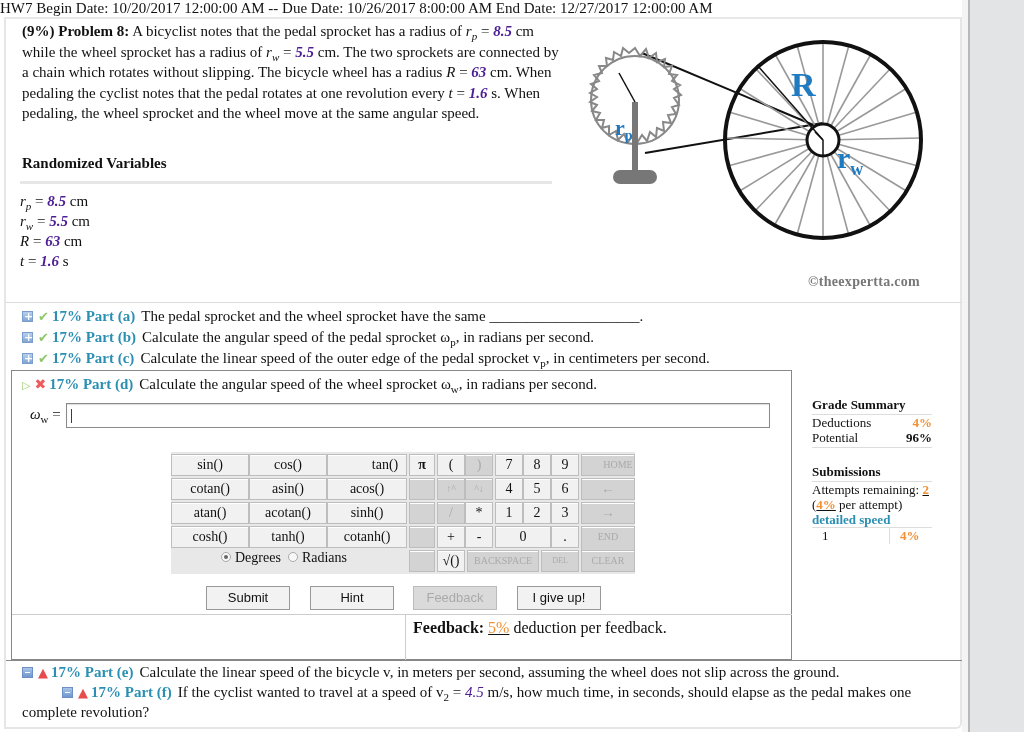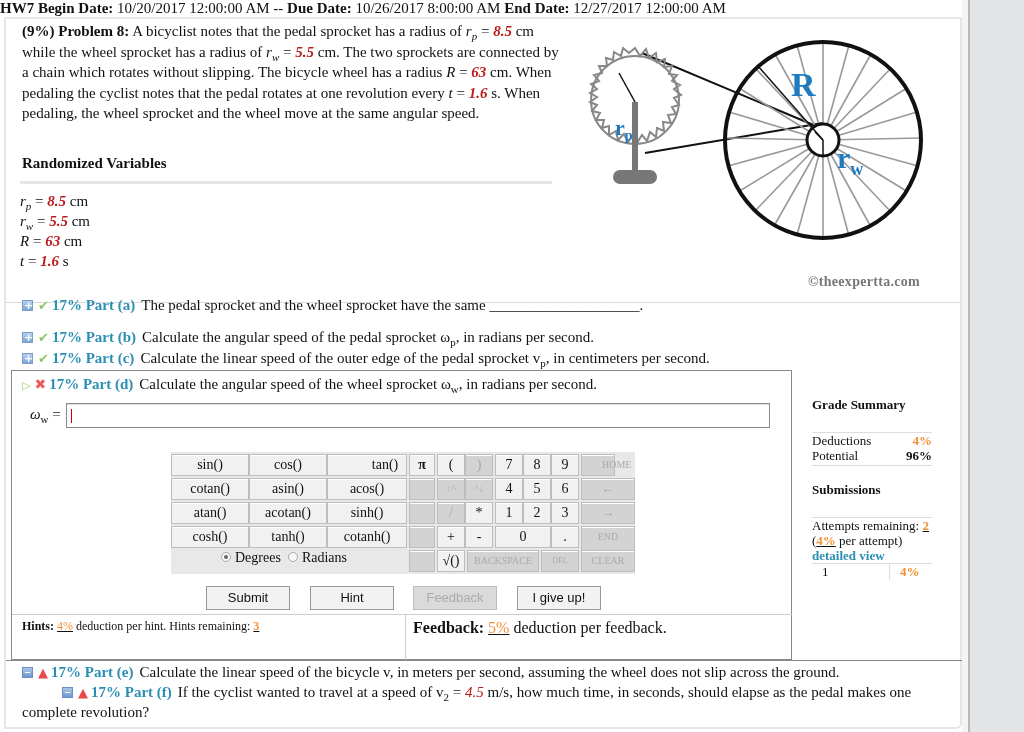--- a/index.html
+++ b/index.html
@@ -16,31 +16,31 @@
     background: #e3e4e6; border-left: 2px solid #b9b9b9;
   }
   .strip {
     position: absolute; left: 962px; top: 0; width: 6px; height: 732px;
     background: #f4f4f4;
   }
   .header {
     position: absolute; left: 0; top: 0; height: 18px; width: 960px;
     font-size: 15px; line-height: 17px; white-space: nowrap;
   }
-  .header b { font-weight: bold; }
+  .header b { font-weight: normal; }
   .frame {
     position: absolute; left: 4px; top: 17px; width: 958px; height: 712px;
     border: 2px solid #e6e6e6; border-top: 2px solid #e8e8e8;
     border-radius: 0 0 6px 0;
   }
   .problem {
     position: absolute; left: 22px; top: 21px; width: 540px;
     font-size: 15px; line-height: 20.5px;
   }
-  .red { color: #b91c1c; font-style: italic; font-weight: bold; }
+  .red { color: #4c1d95; font-style: italic; font-weight: bold; }
   .var { font-style: italic; }
   sub { font-size: 11px; line-height: 0; }
   .rv-title {
     position: absolute; left: 22px; top: 155px;
     font-size: 15px; font-weight: bold;
   }
   .rv-rule {
     position: absolute; left: 20px; top: 181px; width: 532px; height: 3px; background: #e6e6e6;
   }
   .rv-list {
@@ -72,21 +72,21 @@
   }
   .answer-label { position: absolute; left: 30px; top: 406px; font-size: 15px; }
   .answer-input {
     position: absolute; left: 66px; top: 403px; width: 704px; height: 25px;
     border: 1px solid #8a8a8a; background: #fff; box-shadow: inset 0 1px 1px #ddd;
   }
   .caret { position: absolute; left: 4px; top: 5px; width: 1px; height: 14px; background: #c00; }
   .grade {
     position: absolute; left: 812px; top: 397px; width: 120px; font-size: 13px;
   }
-  .grade .ttl { font-weight: bold; font-size: 13px; border-bottom: 1px solid #ddd; padding-bottom: 19px; }
+  .grade .ttl { font-weight: bold; font-size: 13px; border-bottom: 1px solid #ddd; padding-bottom: 1px; }
   .grade .row { display: flex; justify-content: space-between; line-height: 15px; }
   .grade .rule { border-top: 1px solid #ddd; }
   .orange { color: #f39033; font-weight: bold; }
   .u { text-decoration: underline; text-decoration-color: #111; }
   .detailed { color: #2b8fb3; font-weight: bold; }
   .calc {
     position: absolute; left: 171px; top: 452px; width: 464px; height: 122px;
     background: #e8e8e8;
   }
   .cbtn {
@@ -209,21 +209,21 @@
     <line x1="238" y1="100" x2="230" y2="92" stroke="#111" stroke-width="1.5"></line>
   </svg>
   <span style="position:absolute;left:206px;top:26px;font-size:34px;font-weight:bold;color:#1f7bc1;">R</span>
   <span style="position:absolute;left:30px;top:75px;font-size:22px;font-weight:bold;color:#1f7bc1;"><span>r</span><sub style="font-size:14px">p</sub></span>
   <span style="position:absolute;left:252px;top:101px;font-size:30px;font-weight:bold;color:#1f7bc1;"><span>r</span><sub style="font-size:18px">w</sub></span>
 </div>
 <div class="copyright">©theexpertta.com</div>
 
 <div class="sep1"></div>
 
-<div class="part-row" style="top:296px;">
+<div class="part-row" style="top:307px;">
   <span class="pico plus"></span><span class="check">✔</span><span class="plabel"><span>17%</span> <span>Part (a)</span></span><span>The pedal sprocket and the wheel sprocket have the same</span> <span>____________________.</span>
 </div>
 <div class="part-row" style="top:328px;">
   <span class="pico plus"></span><span class="check">✔</span><span class="plabel"><span>17%</span> <span>Part (b)</span></span><span>Calculate the angular speed of the pedal sprocket ω</span><sub>p</sub><span>, in radians per second.</span>
 </div>
 <div class="part-row" style="top:349px;">
   <span class="pico plus"></span><span class="check">✔</span><span class="plabel"><span>17%</span> <span>Part (c)</span></span><span>Calculate the linear speed of the outer edge of the pedal sprocket v</span><sub>p</sub><span>, in centimeters per second.</span>
 </div>
 
 <div class="part-d-box"></div>
@@ -244,21 +244,21 @@
       <span class="orange">4%</span>
     </div>
   <div class="row">
       <span>Potential</span>
       <b>96%</b>
     </div>
   <div class="rule" style="margin-top:2px;"></div>
   <div class="ttl" style="margin-top:16px;">Submissions</div>
   <div style="line-height:15px;"><span>Attempts remaining:</span> <span class="orange u">2</span></div>
   <div style="line-height:15px;"><span>(</span><span class="orange u">4%</span><span> per attempt)</span></div>
-  <div class="detailed" style="line-height:15px;">detailed view</div>
+  <div class="detailed" style="line-height:15px;">detailed speed</div>
   <div class="rule"></div>
   <div style="display:flex;line-height:16px;">
     <span style="width:78px;padding-left:10px;border-right:1px solid #ddd;">1</span>
     <span class="orange" style="padding-left:10px;">4%</span>
   </div>
 </div>
 
 <div class="calc">
 
   <div class="cbtn" style="left:0;top:2px;width:78px;height:22px;">sin()</div>
@@ -301,37 +301,33 @@
   <div class="cbtn" style="left:352px;top:26px;width:28px;height:22px;">5</div>
   <div class="cbtn" style="left:380px;top:26px;width:28px;height:22px;">6</div>
   <div class="cbtn" style="left:324px;top:50px;width:28px;height:22px;">1</div>
   <div class="cbtn" style="left:352px;top:50px;width:28px;height:22px;">2</div>
   <div class="cbtn" style="left:380px;top:50px;width:28px;height:22px;">3</div>
   <div class="cbtn" style="left:324px;top:74px;width:56px;height:22px;">0</div>
   <div class="cbtn" style="left:380px;top:74px;width:28px;height:22px;">.</div>
   <div class="cbtn dis" style="left:296px;top:98px;width:72px;height:22px;">BACKSPACE</div>
   <div class="cbtn dis" style="left:370px;top:98px;width:38px;height:22px;font-size:8px;">DEL</div>
 
-  <div class="cbtn dis" style="left:410px;top:2px;width:34px;height:22px;padding-left:20px;">HOME</div>
+  <div class="cbtn dis" style="left:410px;top:2px;width:54px;height:22px;padding-left:20px;">HOME</div>
   <div class="cbtn dis lg" style="left:410px;top:26px;width:54px;height:22px;">←</div>
   <div class="cbtn dis lg" style="left:410px;top:50px;width:54px;height:22px;">→</div>
   <div class="cbtn dis" style="left:410px;top:74px;width:54px;height:34px;">END</div>
   <div class="cbtn dis" style="left:410px;top:98px;width:54px;height:22px;">CLEAR</div>
 </div>
 
 <div class="act-btn" style="left:206px;width:84px;">Submit</div>
 <div class="act-btn" style="left:310px;width:84px;">Hint</div>
 <div class="act-btn dis" style="left:413px;width:84px;">Feedback</div>
 <div class="act-btn" style="left:517px;width:84px;">I give up!</div>
 
 <div class="hints-box">
-  <div class="hints-left">
-    <b>Hints:</b>
-    <span class="orange u" style="font-weight:normal;">4%</span><span> deduction per hint. Hints remaining: </span><span class="orange u">3</span>
-  </div>
   <div class="vdiv"></div>
   <div class="hints-right">
     <b>Feedback:</b>
     <span class="orange u" style="font-weight:normal;">5%</span><span> deduction per feedback.</span>
   </div>
 </div>
 
 <div class="sep2"></div>
 
 <div class="part-row" style="top:663px;">

